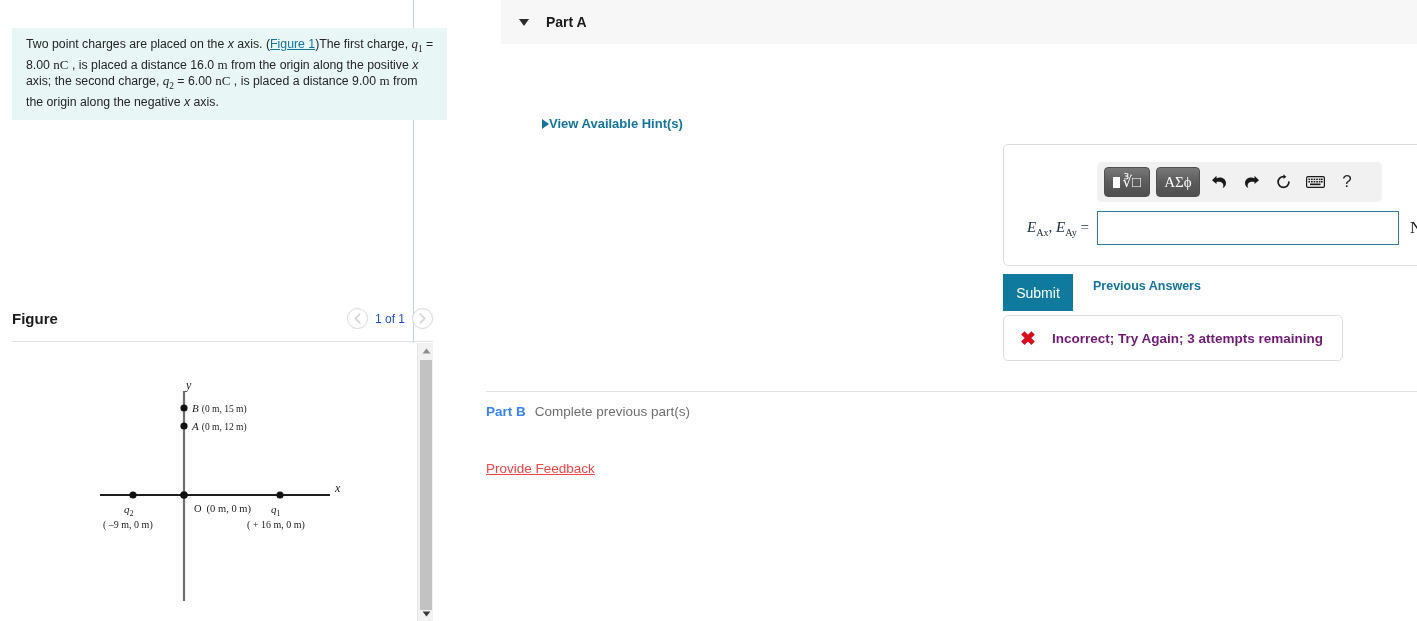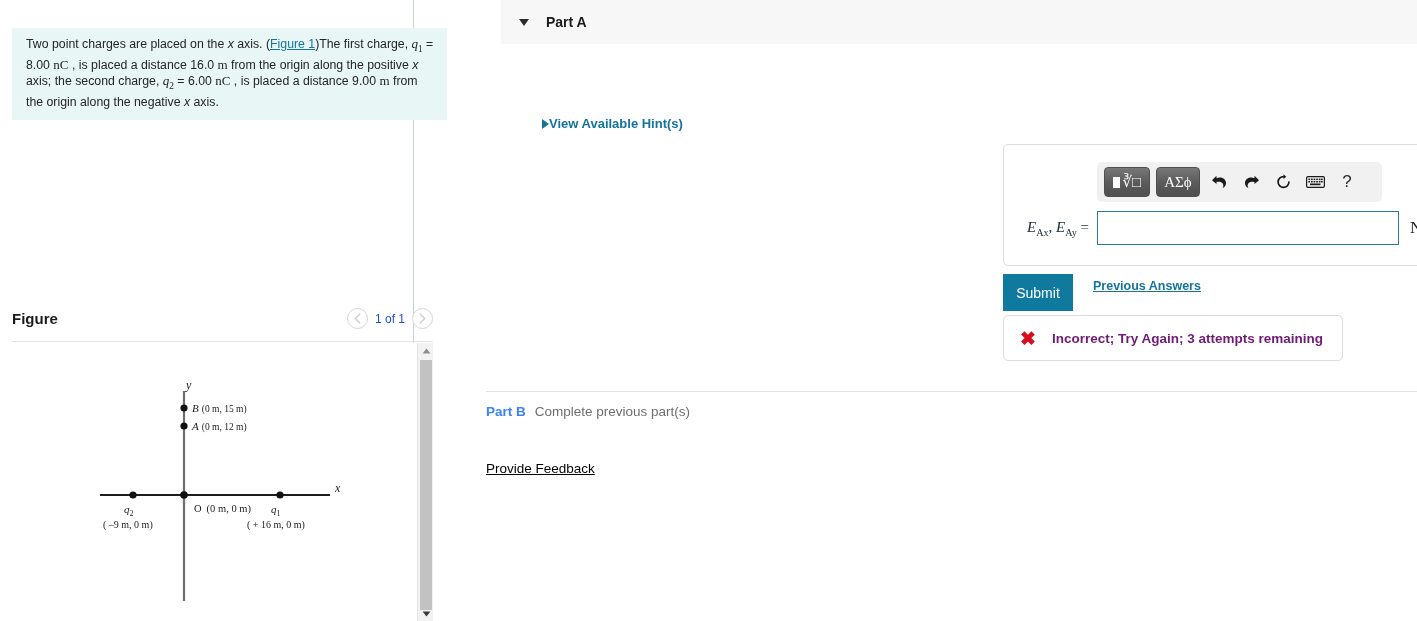--- a/index.html
+++ b/index.html
@@ -193,21 +193,21 @@
   .submit-btn {
     position: absolute; left: 527px; top: 274px;
     width: 70px; height: 37px;
     background: #107a9e; color: #fff; border: none;
     font-size: 14px; font-family: "Liberation Sans", sans-serif;
     cursor: pointer;
   }
   .prev-answers {
     position: absolute; left: 617px; top: 279px;
     font-size: 12.5px; font-weight: bold; color: #15749c;
-    text-decoration: underline; cursor: pointer;
+    cursor: pointer;
   }
   .result-box {
     position: absolute; left: 527px; top: 315px;
     width: 340px; height: 46px;
     border: 1px solid #dcdcdc; border-radius: 5px;
     background: #fff;
     display: flex; align-items: center;
   }
   .x-mark {
     margin-left: 16px; margin-right: 16px;
@@ -220,21 +220,21 @@
     width: 931px; height: 1px; background: #e2e2e2;
   }
   .partb-row {
     position: absolute; left: 486px; top: 404px;
     display: flex; align-items: baseline; gap: 9px;
   }
   .partb-title { font-size: 13.5px; font-weight: bold; color: #3b82f6; }
   .partb-status { font-size: 13.5px; color: #6f6f6f; }
   .feedback-link {
     position: absolute; left: 486px; top: 461px;
-    font-size: 13.5px; color: #000000; text-decoration: underline; cursor: pointer;
+    font-size: 13.5px; color: #ef4444; text-decoration: underline; cursor: pointer;
   }
 
   svg { display: block; }
 </style>
 </head>
 <body>
 
 <div class="page">
 
   <div class="left-panel">

